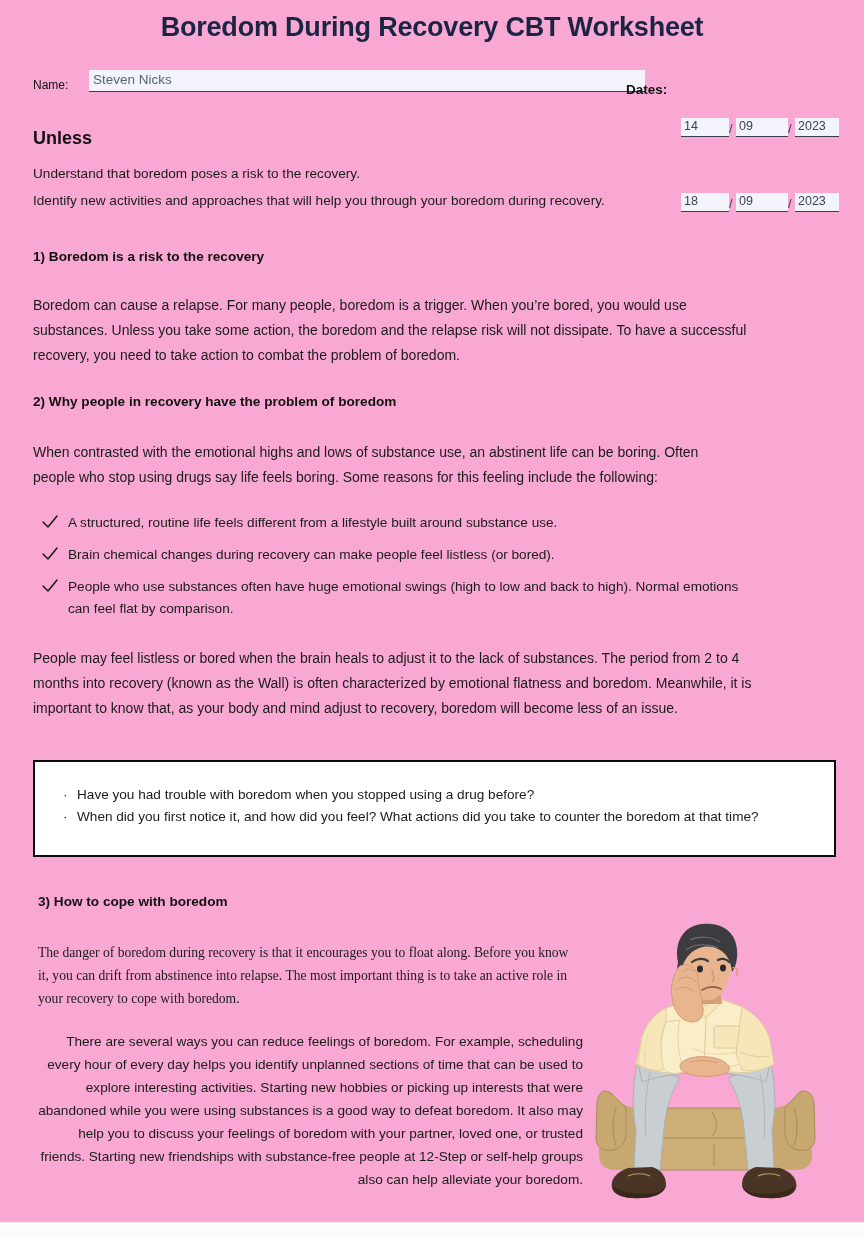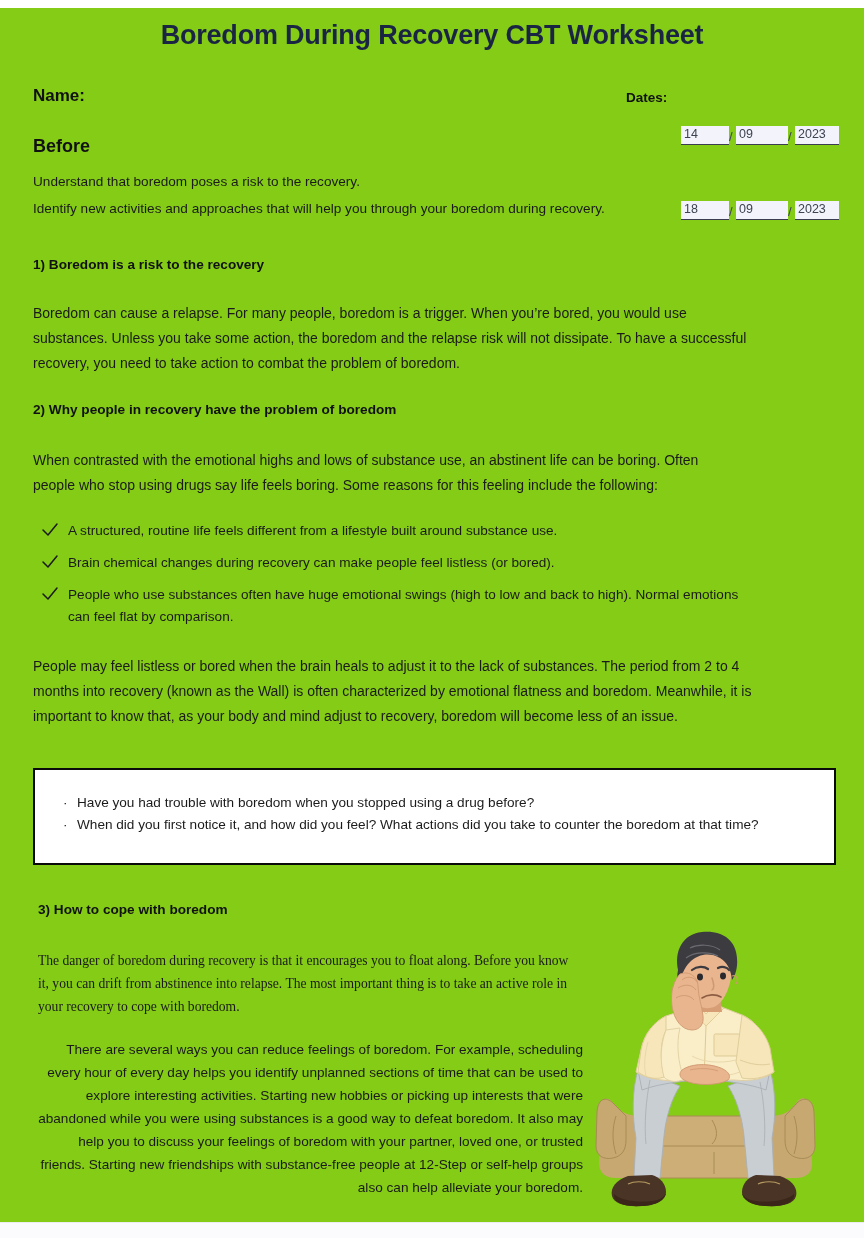--- a/index.html
+++ b/index.html
@@ -11,24 +11,24 @@
     width: 864px;
     height: 1238px;
     position: relative;
     font-family: "Liberation Sans", sans-serif;
     color: #111111;
     overflow: hidden;
   }
 
   .page {
     position: absolute;
-    left: 0; top: 8px;
+    left: 0; top: 0;
     width: 864px;
     height: 1222px;
-    background: #84cc16;
+    background: #f9a8d4;
   }
   .page-shadow-strip {
     position: absolute;
     left: 0;
     top: 1222px;
     width: 864px;
     height: 16px;
     background: #fbfbfd;
     border-top: 1px solid #ececf2;
   }
@@ -48,22 +48,22 @@
   
   .meta-row {
     position: absolute;
     left: 33px; top: 70px;
     width: 806px;
     height: 54px;
   }
   .name-label {
     position: absolute;
     left: 0; top: 8px;
-    font-size: 17px;
-    font-weight: bold;
+    font-size: 12px;
+    font-weight: normal;
     color: #111111;
   }
   .name-field {
     position: absolute;
     left: 56px; top: 0px;
     width: 556px;
     height: 22px;
     background: #f2f3fb;
     border-bottom: 1.4px solid #3b3b52;
     box-sizing: border-box;
@@ -247,20 +247,23 @@
 </style>
 </head>
 <body>
 
 <div class="page">
 
   <div class="title">Boredom During Recovery CBT Worksheet</div>
 
   <div class="meta-row">
     <div class="name-label">Name:</div>
+    <div class="name-field">
+      <span class="name-value">Steven Nicks</span>
+    </div>
 
     <div class="dates-label">Dates:</div>
 
     <div class="date-rows">
       <div class="date-row">
         <div class="date-cell dc-day">
           <span class="dv">14</span>
         </div>
         <span class="date-sep ds1">/</span>
         <div class="date-cell dc-month">
@@ -281,21 +284,21 @@
           <span class="dv">09</span>
         </div>
         <span class="date-sep ds2">/</span>
         <div class="date-cell dc-year">
           <span class="dv">2023</span>
         </div>
       </div>
     </div>
   </div>
 
-  <div class="boredom-heading">Before</div>
+  <div class="boredom-heading">Unless</div>
 
   <div class="intro">
     <p>Understand that boredom poses a risk to the recovery.</p>
     <p>Identify new activities and approaches that will help you through your boredom during recovery.</p>
   </div>
 
   <div class="sec-head" id="sec1-head">1) Boredom is a risk to the recovery</div>
   <div class="body-para" id="sec1-body">Boredom can cause a relapse. For many people, boredom is a trigger. When you’re bored, you would use substances. Unless you take some action, the boredom and the relapse risk will not dissipate. To have a successful recovery, you need to take action to combat the problem of boredom.</div>
 
   <div class="sec-head" id="sec2-head">2) Why people in recovery have the problem of boredom</div>

